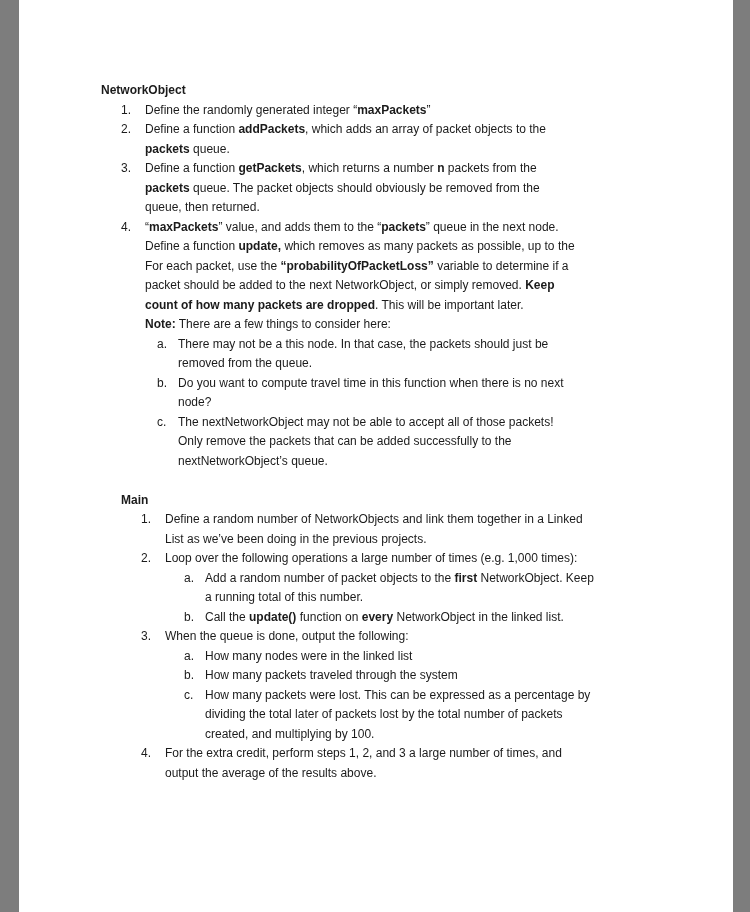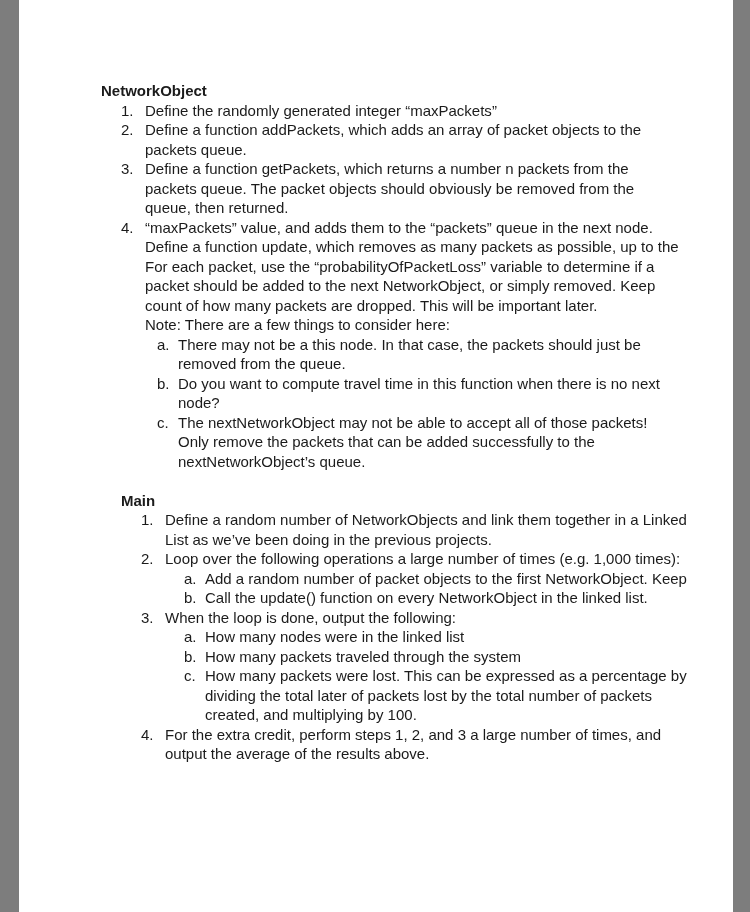--- a/index.html
+++ b/index.html
@@ -14,35 +14,35 @@
     position: absolute; top: 0; height: 100%;
   }
   .gutter.left  { left: 0;  width: 19px; }
   .gutter.right { right: 0; width: 17px; }
   .page {
     position: absolute;
     left: 19px; top: 0;
     width: 714px; height: 912px;
     background: #ffffff;
     color: #1b1b1b;
-    font-size: 15px;
+    font-size: 12px;
     line-height: 19.5px;
     padding: 81px 40px 0 82px;
   }
   .section + .section { margin-top: 19.5px; margin-left: 20px; }
   .heading { font-weight: bold; }
   .item { position: relative; }
   .item.l1 { padding-left: 44px; }
   .item.l1 > .marker { position: absolute; left: 20px; top: 0; }
   .item.l2 { padding-left: 77px; }
   .item.l2 > .marker { position: absolute; left: 56px; top: 0; }
   .section:nth-of-type(2) .item.l2 { padding-left: 84px; }
   .section:nth-of-type(2) .item.l2 > .marker { left: 63px; }
   .line { white-space: nowrap; }
-  b { font-weight: normal; }
+  b { font-weight: bold; }
 </style>
 </head>
 <body>
 
 <div class="gutter left"></div>
 <div class="gutter right"></div>
 <div class="page" id="doc-root">
     <div class="section">
       <div class="heading">NetworkObject</div>
       <div class="item l1">
@@ -112,32 +112,33 @@
       <div class="item l1">
         <span class="marker">2.</span>
         <div class="lines">
           <div class="line"><span>Loop over the following operations a large number of times (e.g. 1,000 times):</span></div>
         </div>
       </div>
       <div class="item l2">
         <span class="marker">a.</span>
         <div class="lines">
           <div class="line"><span>Add a random number of packet objects to the </span><b>first</b><span> NetworkObject. Keep</span></div>
+          <div class="line"><span>a running total of this number.</span></div>
         </div>
       </div>
       <div class="item l2">
         <span class="marker">b.</span>
         <div class="lines">
           <div class="line"><span>Call the </span><b>update()</b><span> function on </span><b>every</b><span> NetworkObject in the linked list.</span></div>
         </div>
       </div>
       <div class="item l1">
         <span class="marker">3.</span>
         <div class="lines">
-          <div class="line"><span>When the loop is done, output the following:</span></div>
+          <div class="line"><span>When the queue is done, output the following:</span></div>
         </div>
       </div>
       <div class="item l2">
         <span class="marker">a.</span>
         <div class="lines">
           <div class="line"><span>How many nodes were in the linked list</span></div>
         </div>
       </div>
       <div class="item l2">
         <span class="marker">b.</span>

